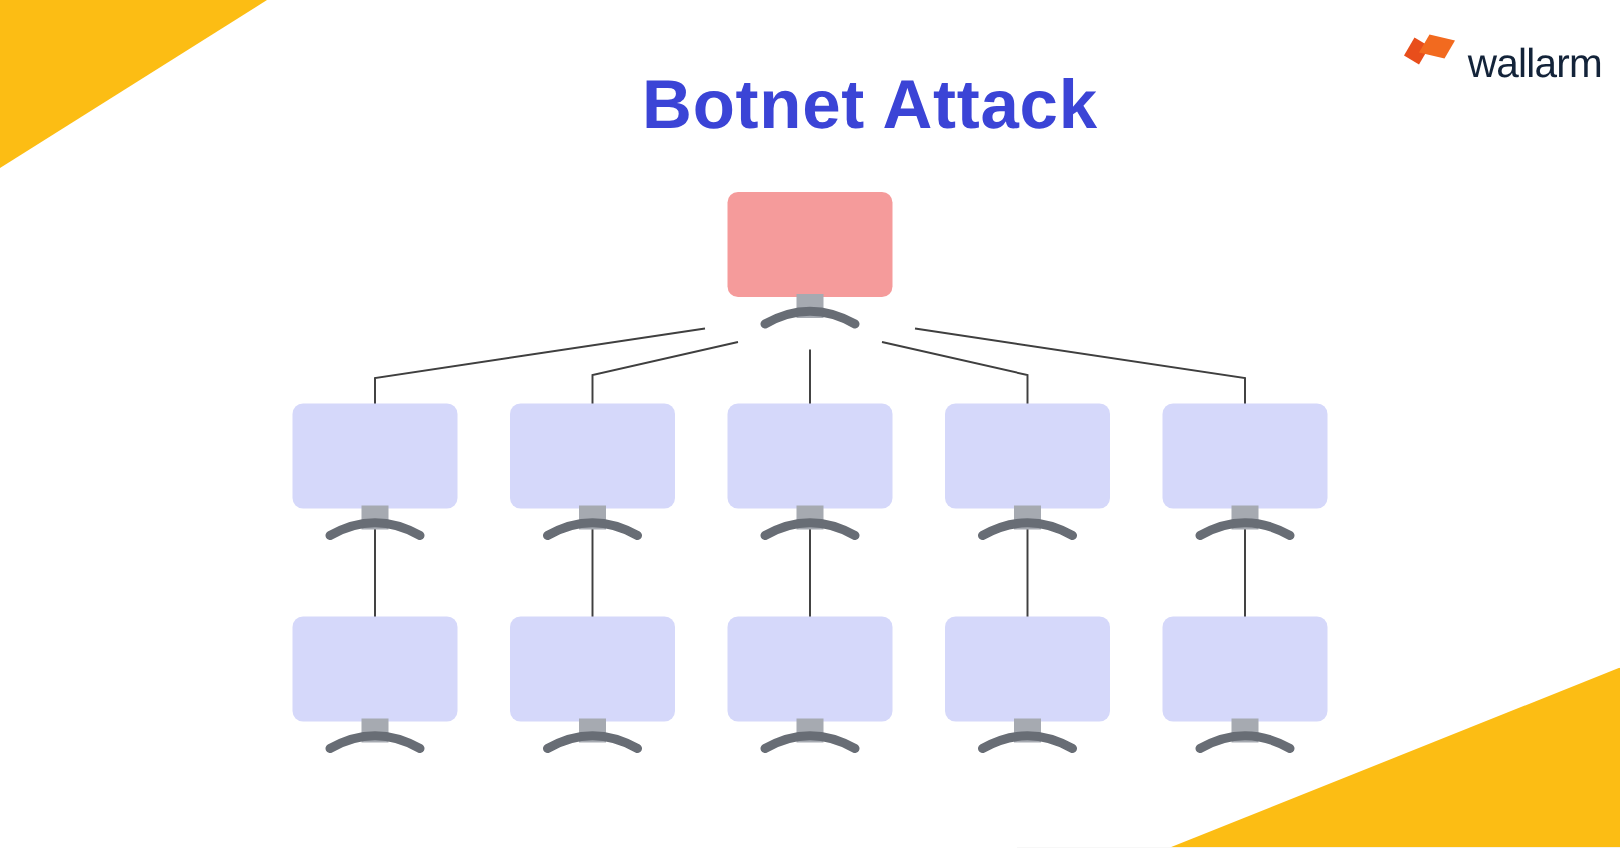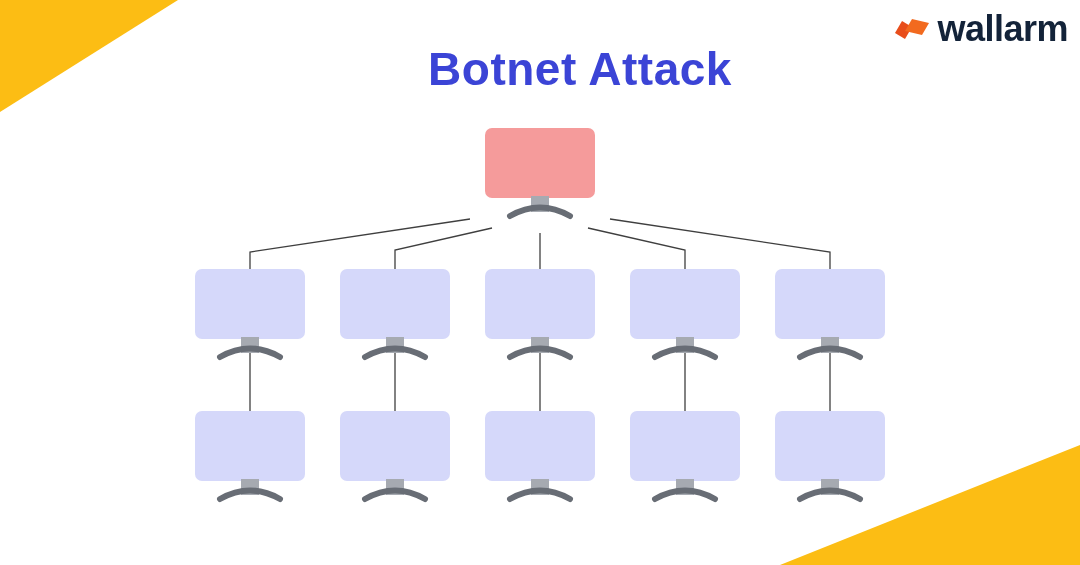--- a/index.html
+++ b/index.html
@@ -17,21 +17,21 @@
   body{font-family:"Liberation Sans", sans-serif;background:#e9e9e9;}
   .stage{
     position:relative;width:1080px;height:565px;background:var(--bg);
     overflow:hidden;margin:0 auto;
   }
   .corner{position:absolute;background:var(--accent);}
   .corner.tl{top:0;left:0;width:178px;height:112px;clip-path:polygon(0 0,100% 0,0 100%);}
   .corner.br{right:0;bottom:0;width:300px;height:120px;clip-path:polygon(100% 0,100% 100%,0 100%);}
 
   .brand{position:absolute;top:8px;right:12px;display:flex;align-items:center;gap:7px;}
-  .brand .wordmark{font-size:36px;font-weight:700;color:var(--brand-text);letter-spacing:-0.5px;}
+  .brand .wordmark{font-size:27px;font-weight:400;color:var(--brand-text);letter-spacing:-0.5px;margin-top:19px;}
 
   .page-title{
     position:absolute;top:42px;left:0;width:100%;text-align:center;
     font-size:46px;font-weight:800;color:var(--title-color);letter-spacing:0.5px;margin-left:40px;
   }
 
   .connectors{position:absolute;top:0;left:0;width:1080px;height:565px;z-index:1;}
   .connectors polyline{fill:none;stroke:var(--line);stroke-width:1.3;}
 
   .monitor{position:absolute;width:110px;display:flex;flex-direction:column;align-items:center;z-index:2;}

